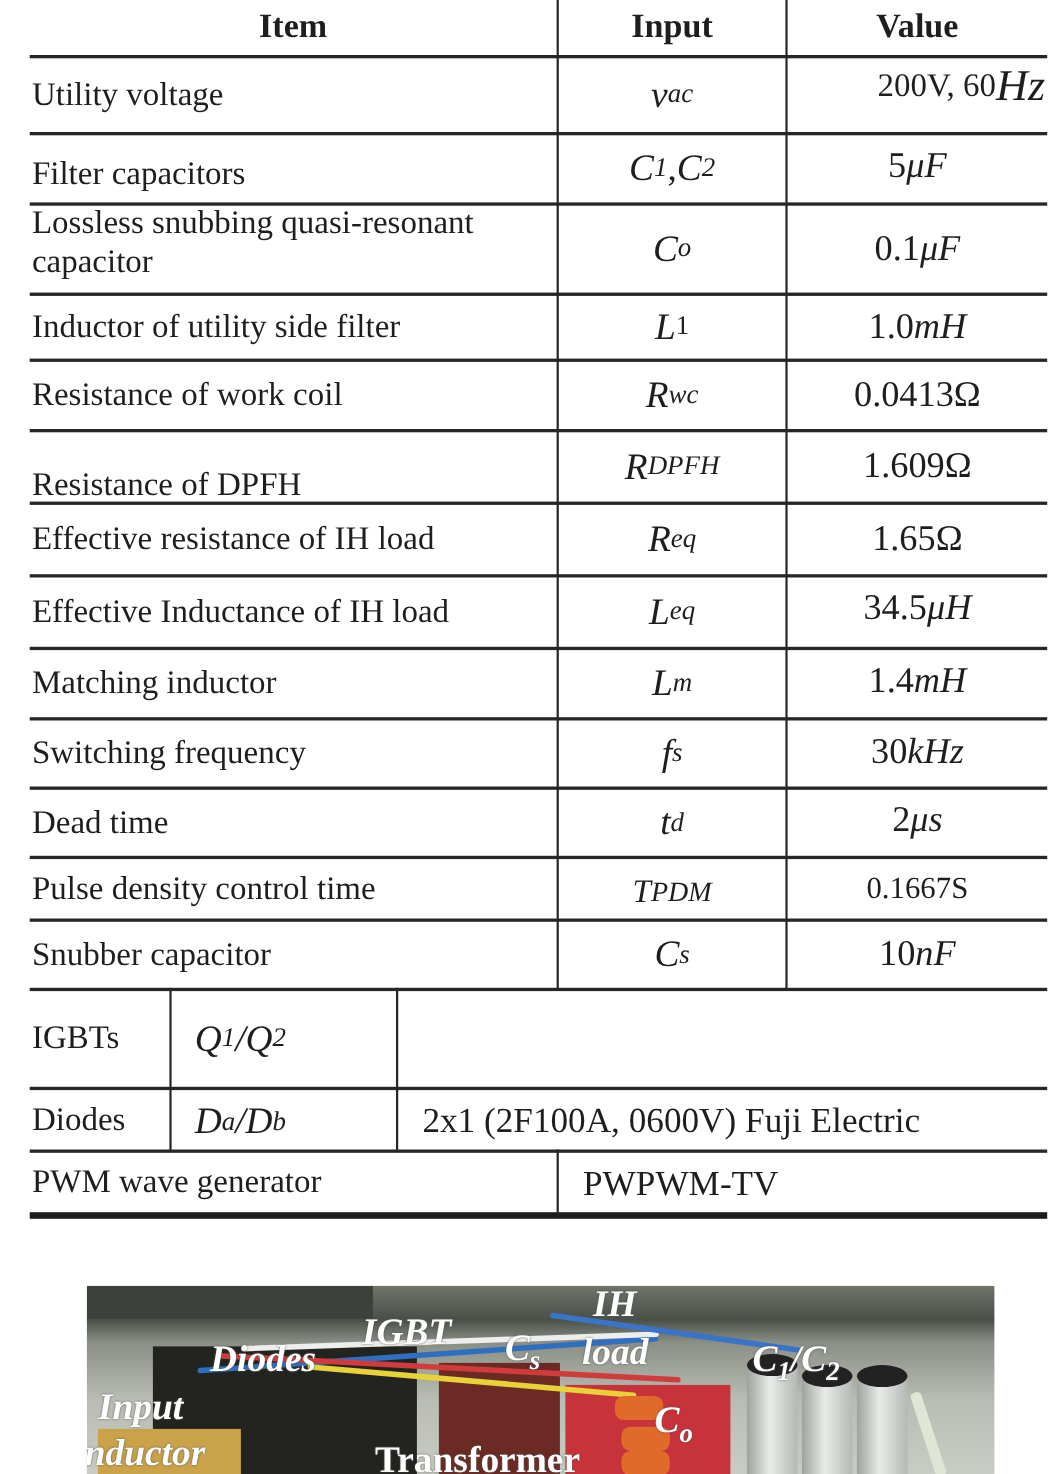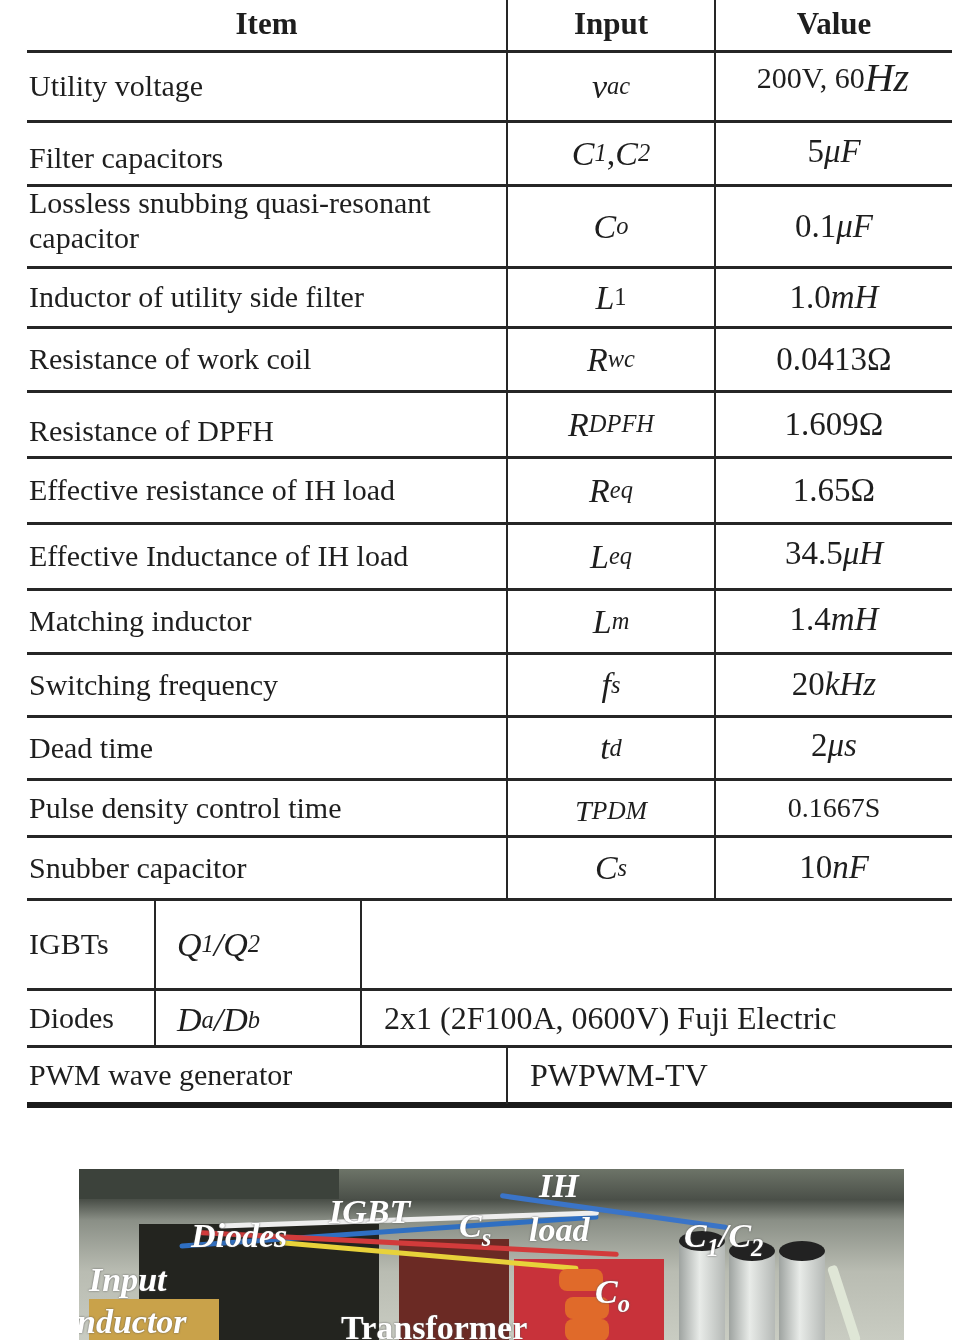--- a/index.html
+++ b/index.html
@@ -57,21 +57,21 @@
 
   <div class="cell hdr" style="left:2px; width:475px; top:0; height:48px">Item</div>
   <div class="cell hdr" style="left:481px; width:206px; top:0; height:48px">Input</div>
   <div class="cell hdr" style="left:689px; width:236px; top:0; height:48px">Value</div>
 
   <div class="cell c-item" style="top:53px; height:67px">Utility voltage</div>
   <div class="cell c-sym" style="top:53px; height:67px">
     <span>v</span>
       <span class="sub">ac</span>
   </div>
-  <div class="cell c-val" style="top:53px; height:50px; font-size:30px; padding-right:2px; width:234px">
+  <div class="cell c-val" style="top:53px; height:50px; font-size:30px; justify-content:flex-end; padding-right:2px; width:234px">
     <span>200V, 60</span>
       <span class="u" style="font-size:40px">Hz</span>
   </div>
 
   <div class="cell c-item" style="top:123px; height:71px">Filter capacitors</div>
   <div class="cell c-sym" style="top:123px; height:61px">
     <span>C</span>
       <span class="sub">1</span>
       <span style="font-style:normal">, </span>
       <span>C</span>
@@ -105,21 +105,21 @@
   <div class="cell c-item" style="top:329px; height:61px">Resistance of work coil</div>
   <div class="cell c-sym" style="top:329px; height:61px">
     <span>R</span>
       <span class="sub">wc</span>
   </div>
   <div class="cell c-val" style="top:329px; height:61px">
     <span>0.0413Ω</span>
       <span class="u"></span>
   </div>
 
-  <div class="cell c-item" style="top:393px; height:77px">Resistance of DPFH</div>
+  <div class="cell c-item" style="top:403px; height:77px">Resistance of DPFH</div>
   <div class="cell c-sym" style="top:393px; height:63px">
     <span>R</span>
       <span class="sub">DPFH</span>
   </div>
   <div class="cell c-val" style="top:393px; height:63px">
     <span>1.609Ω</span>
       <span class="u"></span>
   </div>
 
   <div class="cell c-item" style="top:459px; height:63px">Effective resistance of IH load</div>
@@ -151,21 +151,21 @@
     <span>1.4</span>
       <span class="u">mH</span>
   </div>
 
   <div class="cell c-item" style="top:655px; height:60px">Switching frequency</div>
   <div class="cell c-sym" style="top:655px; height:60px">
     <span>f</span>
       <span class="sub">s</span>
   </div>
   <div class="cell c-val" style="top:655px; height:60px">
-    <span>20</span>
+    <span>30</span>
       <span class="u">kHz</span>
   </div>
 
   <div class="cell c-item" style="top:718px; height:60px">Dead time</div>
   <div class="cell c-sym" style="top:718px; height:60px">
     <span>t</span>
       <span class="sub">d</span>
   </div>
   <div class="cell c-val" style="top:718px; height:55px">
     <span>2</span>

